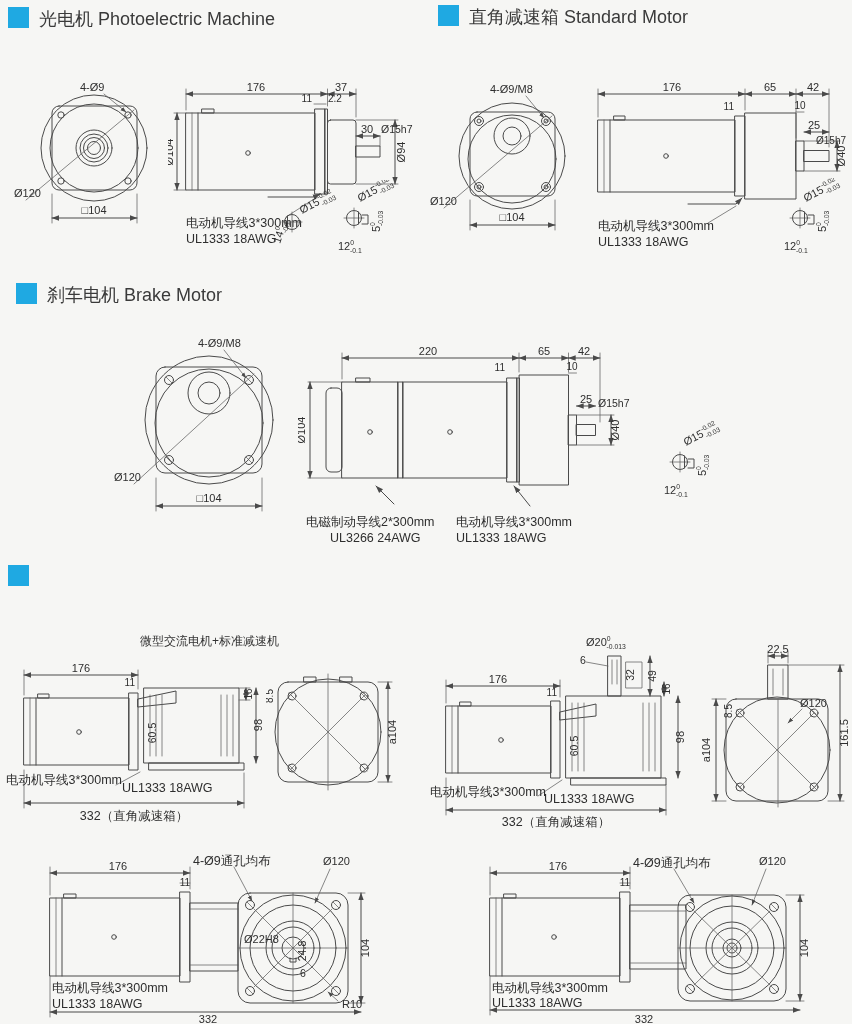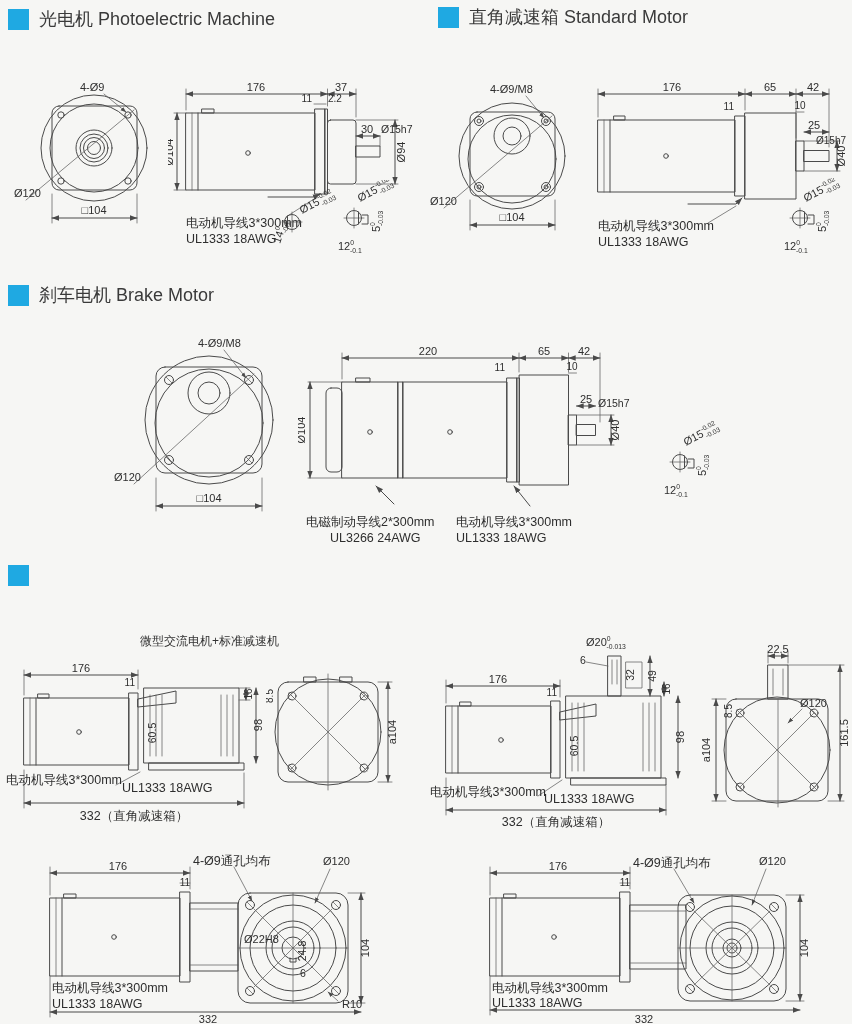--- a/index.html
+++ b/index.html
@@ -1,18 +1,18 @@
 <!DOCTYPE html>
 <html><head>
 <meta charset="utf-8">
 <style>
   html,body{margin:0;padding:0}
   body{width:852px;height:1024px;position:relative;background:#f6f6f4;overflow:hidden;
        font-family:"Liberation Sans","DejaVu Sans",sans-serif;color:#3b3b3b}
-  .sec-header{position:absolute;display:flex;align-items:center;gap:10px;font-size:18px;color:#3a3a3a}
+  .sec-header{position:absolute;display:flex;gap:10px;font-size:18px;color:#3a3a3a}
   .marker{width:21px;height:21px;background:#1fa9e2;flex:none}
   .subtitle{position:absolute;font-size:12px;color:#333}
   .dwg{position:absolute}
   .s line,.s rect,.s circle,.s polyline,.s polygon,.s path{stroke:#4a4a4a;fill:none;stroke-width:1;stroke-linejoin:round;stroke-linecap:round}
   .thin{stroke-width:.75 !important;stroke:#606060 !important}
   line.dim{marker-start:url(#ar);marker-end:url(#ar)}
   line.arr,polyline.arr{marker-end:url(#ar)}
   svg text{font:11px "Liberation Sans","DejaVu Sans",sans-serif;fill:#2e2e2e;stroke:none}
   .t10{font-size:10px}.t105{font-size:10.5px}.cjk{font-size:12.5px}.tol{font-size:6.8px}
   .mid{text-anchor:middle}.end{text-anchor:end}
@@ -30,21 +30,21 @@
 </svg>
 
 <div class="sec-header" style="left:8px;top:7px">
   <span class="marker"></span>
   <span>光电机 Photoelectric Machine</span>
 </div>
 <div class="sec-header" style="left:438px;top:5px">
   <span class="marker"></span>
   <span>直角减速箱 Standard Motor</span>
 </div>
-<div class="sec-header" style="left:8px;top:283px">
+<div class="sec-header" style="left:16px;top:283px">
   <span class="marker"></span>
   <span>刹车电机 Brake Motor</span>
 </div>
 <div class="sec-header" style="left:8px;top:565px">
   <span class="marker"></span>
 </div>
 <div class="subtitle" style="left:140px;top:633px">微型交流电机+标准减速机</div>
 
 <svg class="dwg" style="left:12px;top:76px" width="180" height="158" viewBox="0 0 180 158">
   <g class="s">

